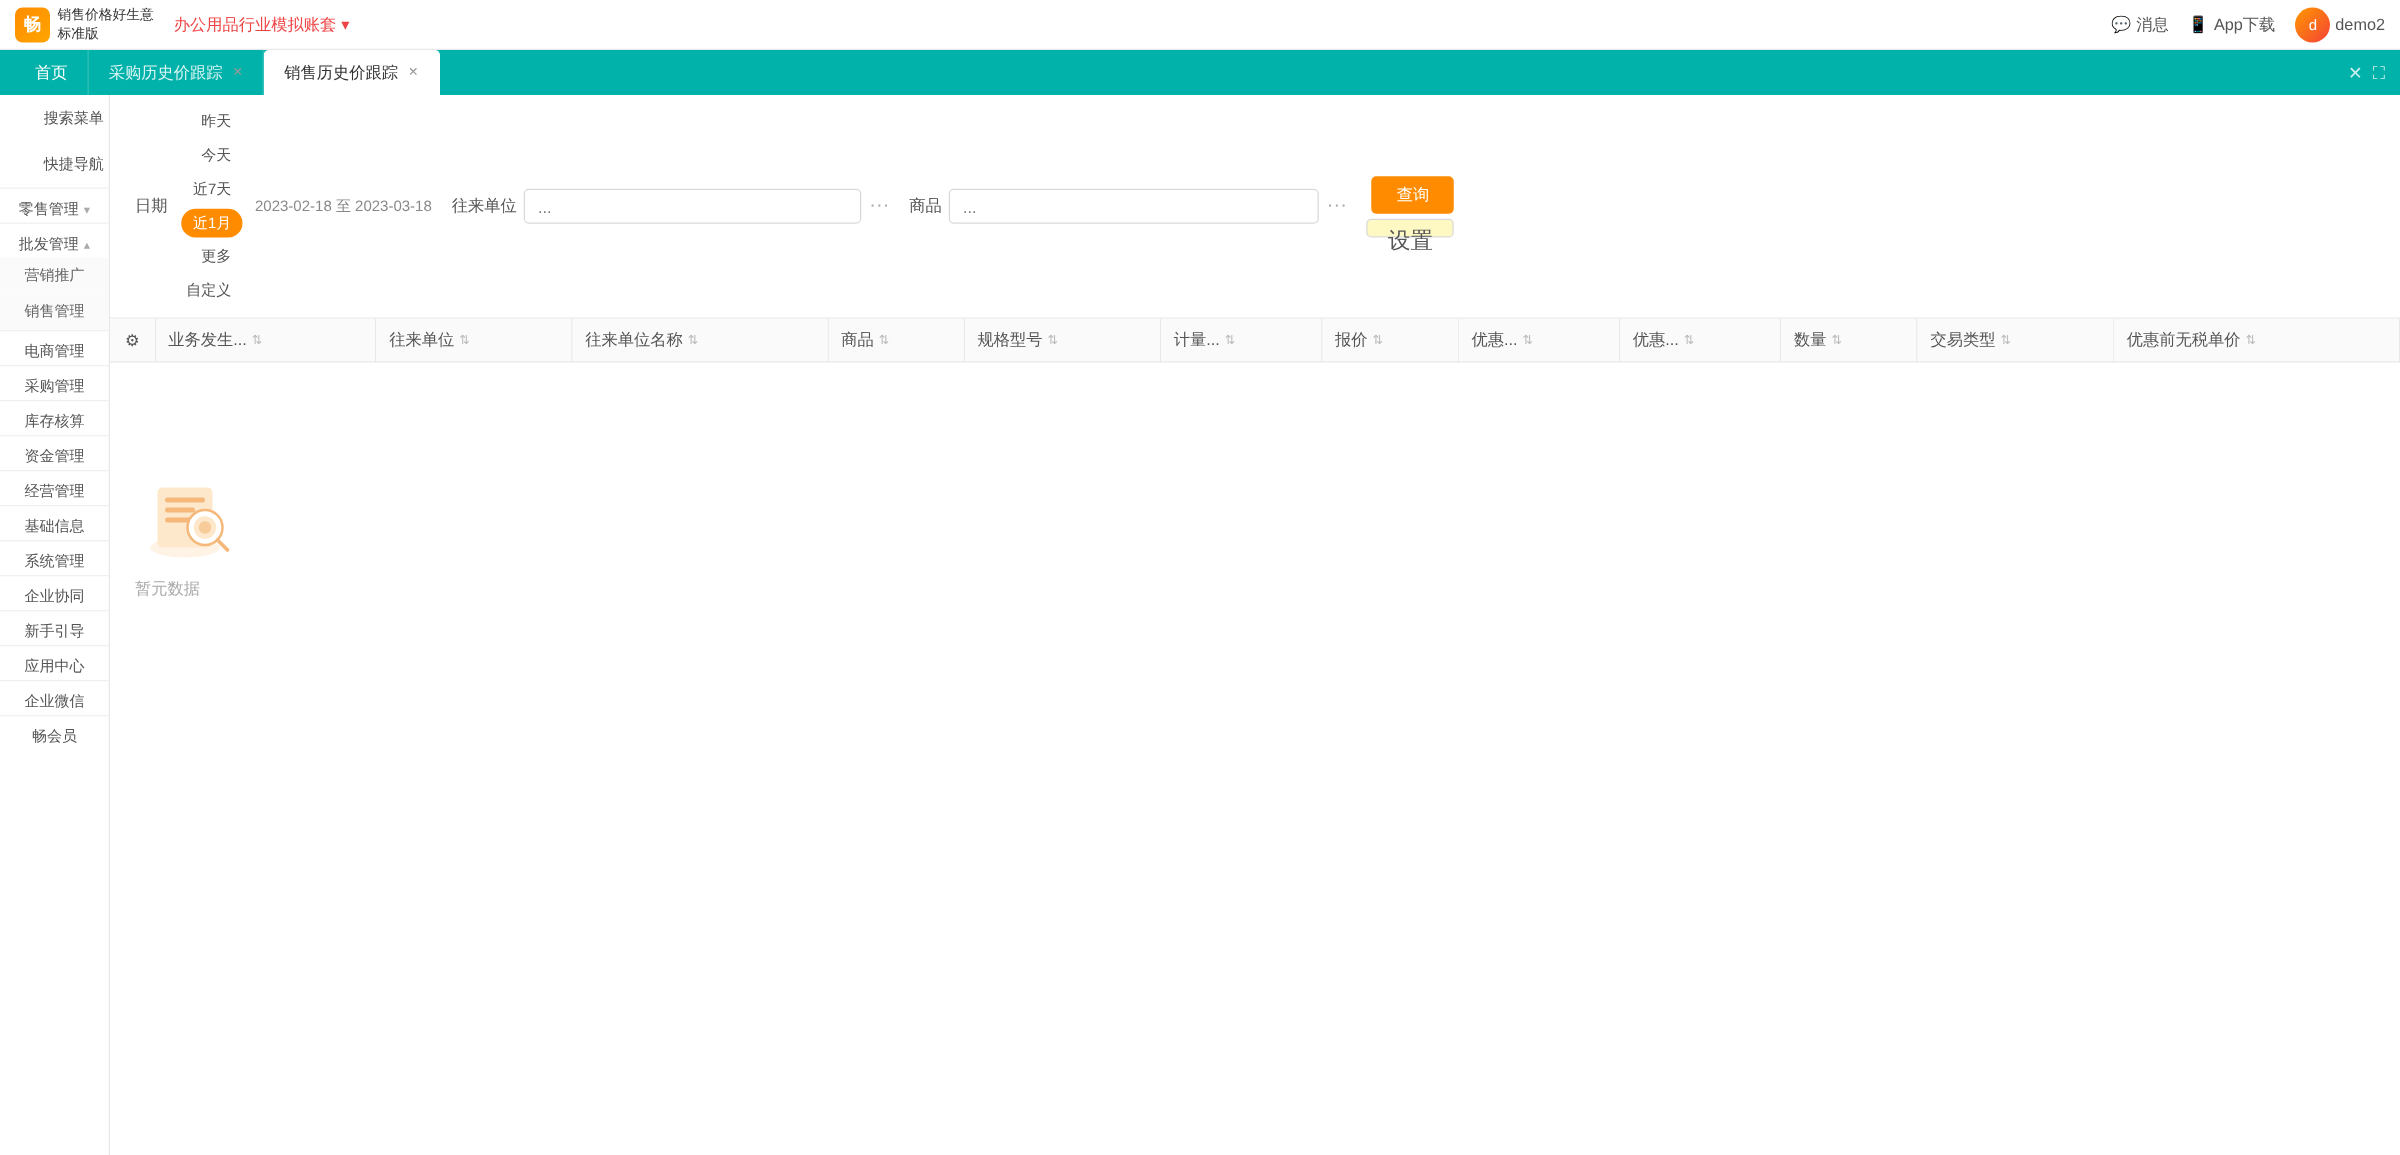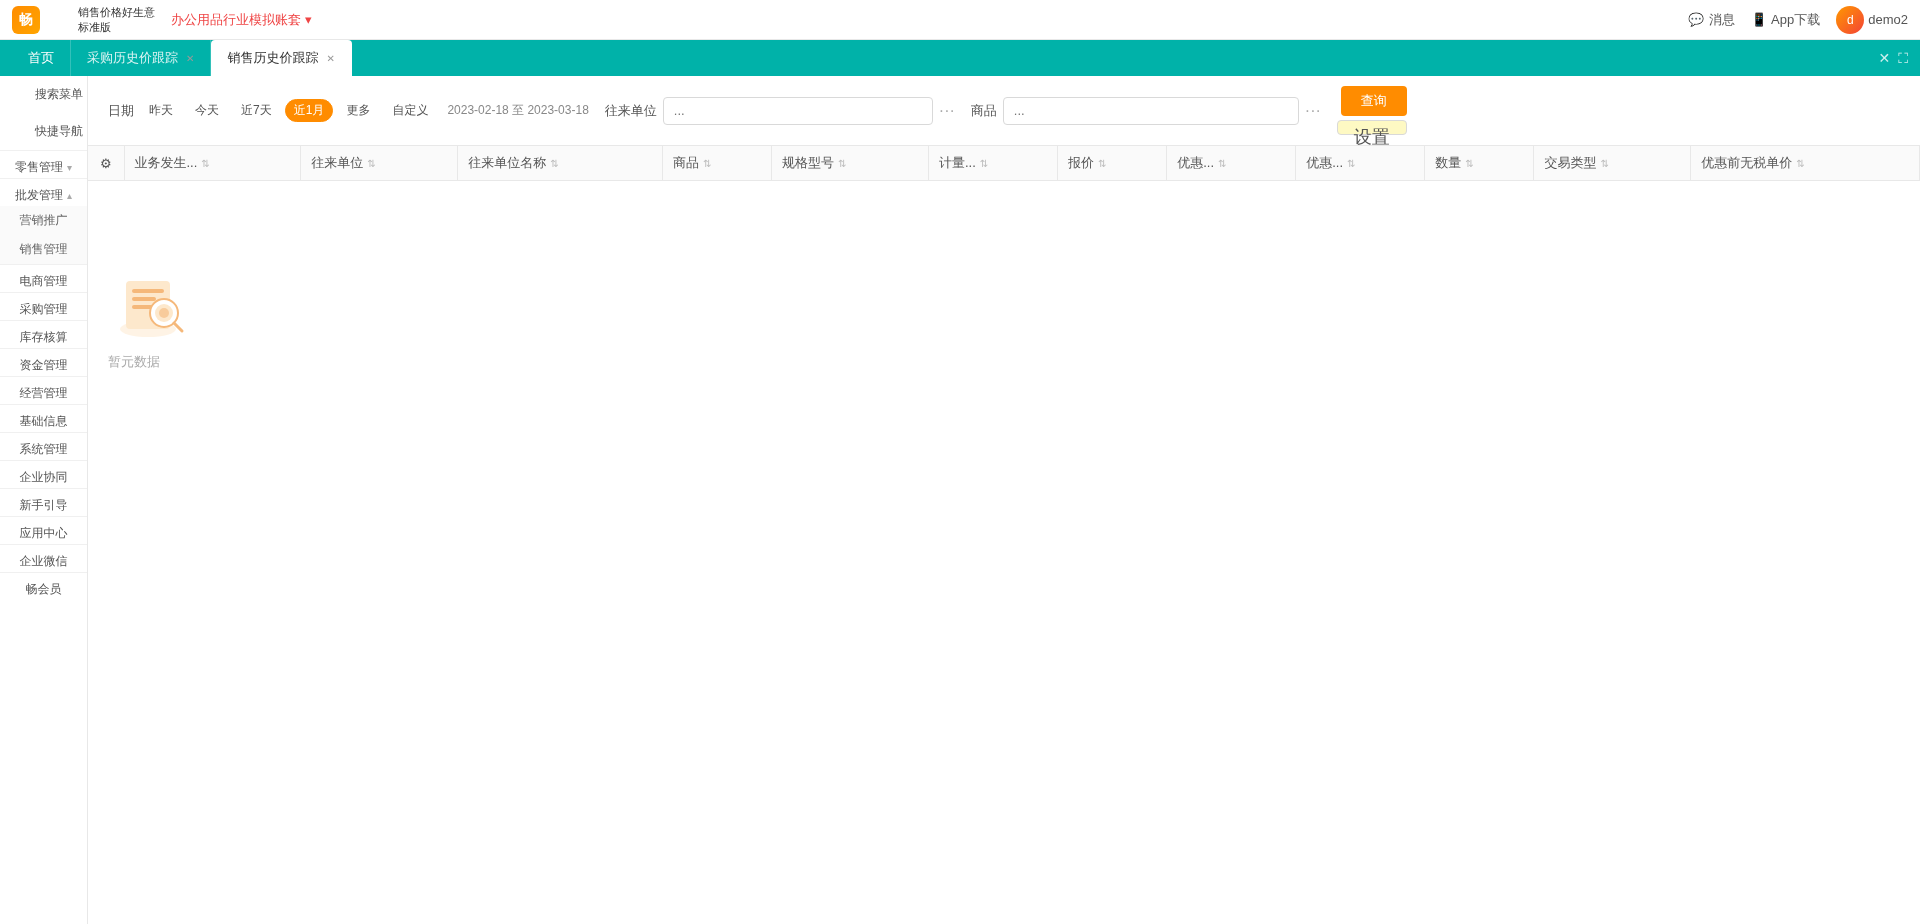--- a/index.html
+++ b/index.html
@@ -18,21 +18,21 @@
     }
     .top-bar-left { display: flex; align-items: center; gap: 8px; }
     .logo-area { display: flex; align-items: center; gap: 6px; }
     .logo-icon {
       width: 28px; height: 28px;
       background: linear-gradient(135deg, #ff8c00, #ffa500);
       border-radius: 6px;
       display: flex; align-items: center; justify-content: center;
       color: white; font-size: 14px; font-weight: bold;
     }
-    .logo-text { font-size: 11px; color: #333; line-height: 1.3; margin-left: 32px; }
+    .logo-text { font-size: 11px; color: #333; line-height: 1.3; }
     .app-selector {
       display: flex; align-items: center; gap: 4px;
       color: #ef4444; font-size: 13px; cursor: pointer; padding: 4px 8px;
       border-radius: 4px;
     }
     .top-bar-right { display: flex; align-items: center; gap: 16px; }
     .top-action { display: flex; align-items: center; gap: 4px; color: #555; font-size: 13px; cursor: pointer; }
     .avatar { width: 28px; height: 28px; border-radius: 50%; background: linear-gradient(135deg, #ff9800, #f44336); display: flex; align-items: center; justify-content: center; color: white; font-size: 12px; }
 
     
@@ -134,21 +134,21 @@
       background: #fff;
       padding: 10px 20px 10px;
       display: flex;
       align-items: center;
       gap: 16px;
       flex-wrap: wrap;
       border-bottom: 1px solid #e8e8e8;
     }
     .filter-group { display: flex; align-items: center; gap: 6px; }
     .filter-label { color: #555; font-size: 13px; white-space: nowrap; }
-    .date-btns { display: flex; align-items: flex-end; gap: 4px; }
+    .date-btns { display: flex; align-items: flex-end; gap: 4px; flex-direction: column; }
     .date-btn { padding: 2px 8px; border-radius: 3px; cursor: pointer; font-size: 12px; color: #555; border: 1px solid transparent; }
     .date-btn.active { background: #ff8c00; color: white; border-radius: 12px; border-color: #ff8c00; }
     .date-range { font-size: 12px; color: #888; margin-left: 4px; }
     .filter-input-group { display: flex; align-items: center; gap: 6px; flex: 1; max-width: 350px; }
     .filter-input {
       border: 1px solid #d9d9d9; border-radius: 4px; padding: 4px 10px;
       font-size: 13px; color: #333; flex: 1; outline: none;
       height: 28px;
     }
     .filter-dots { color: #aaa; font-size: 16px; cursor: pointer; }

